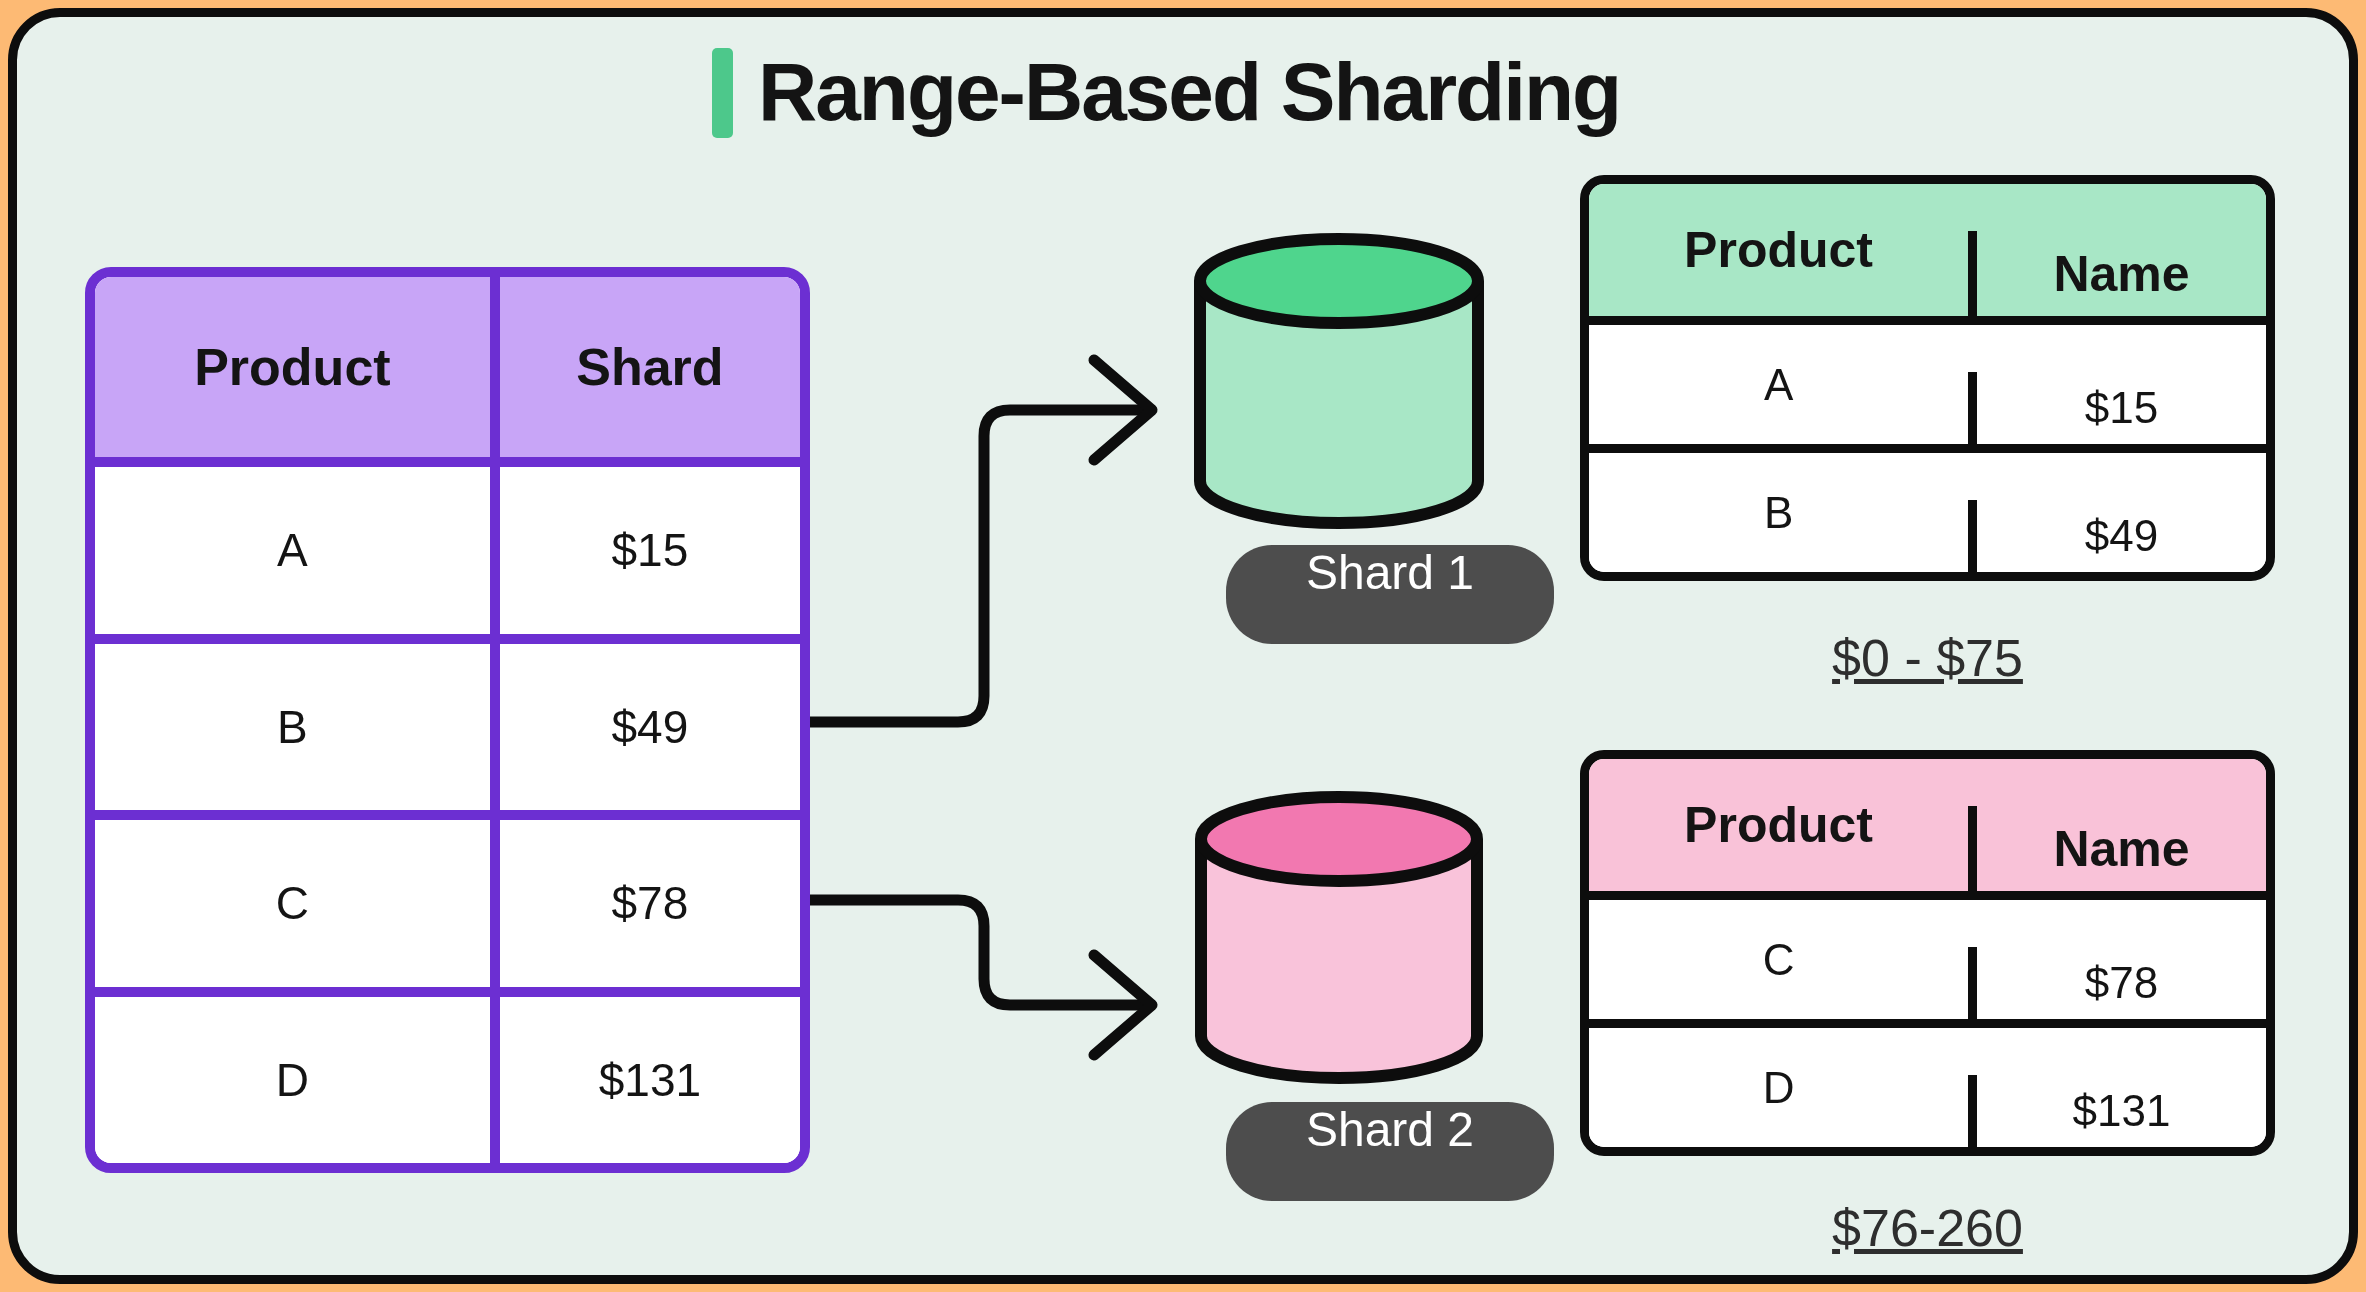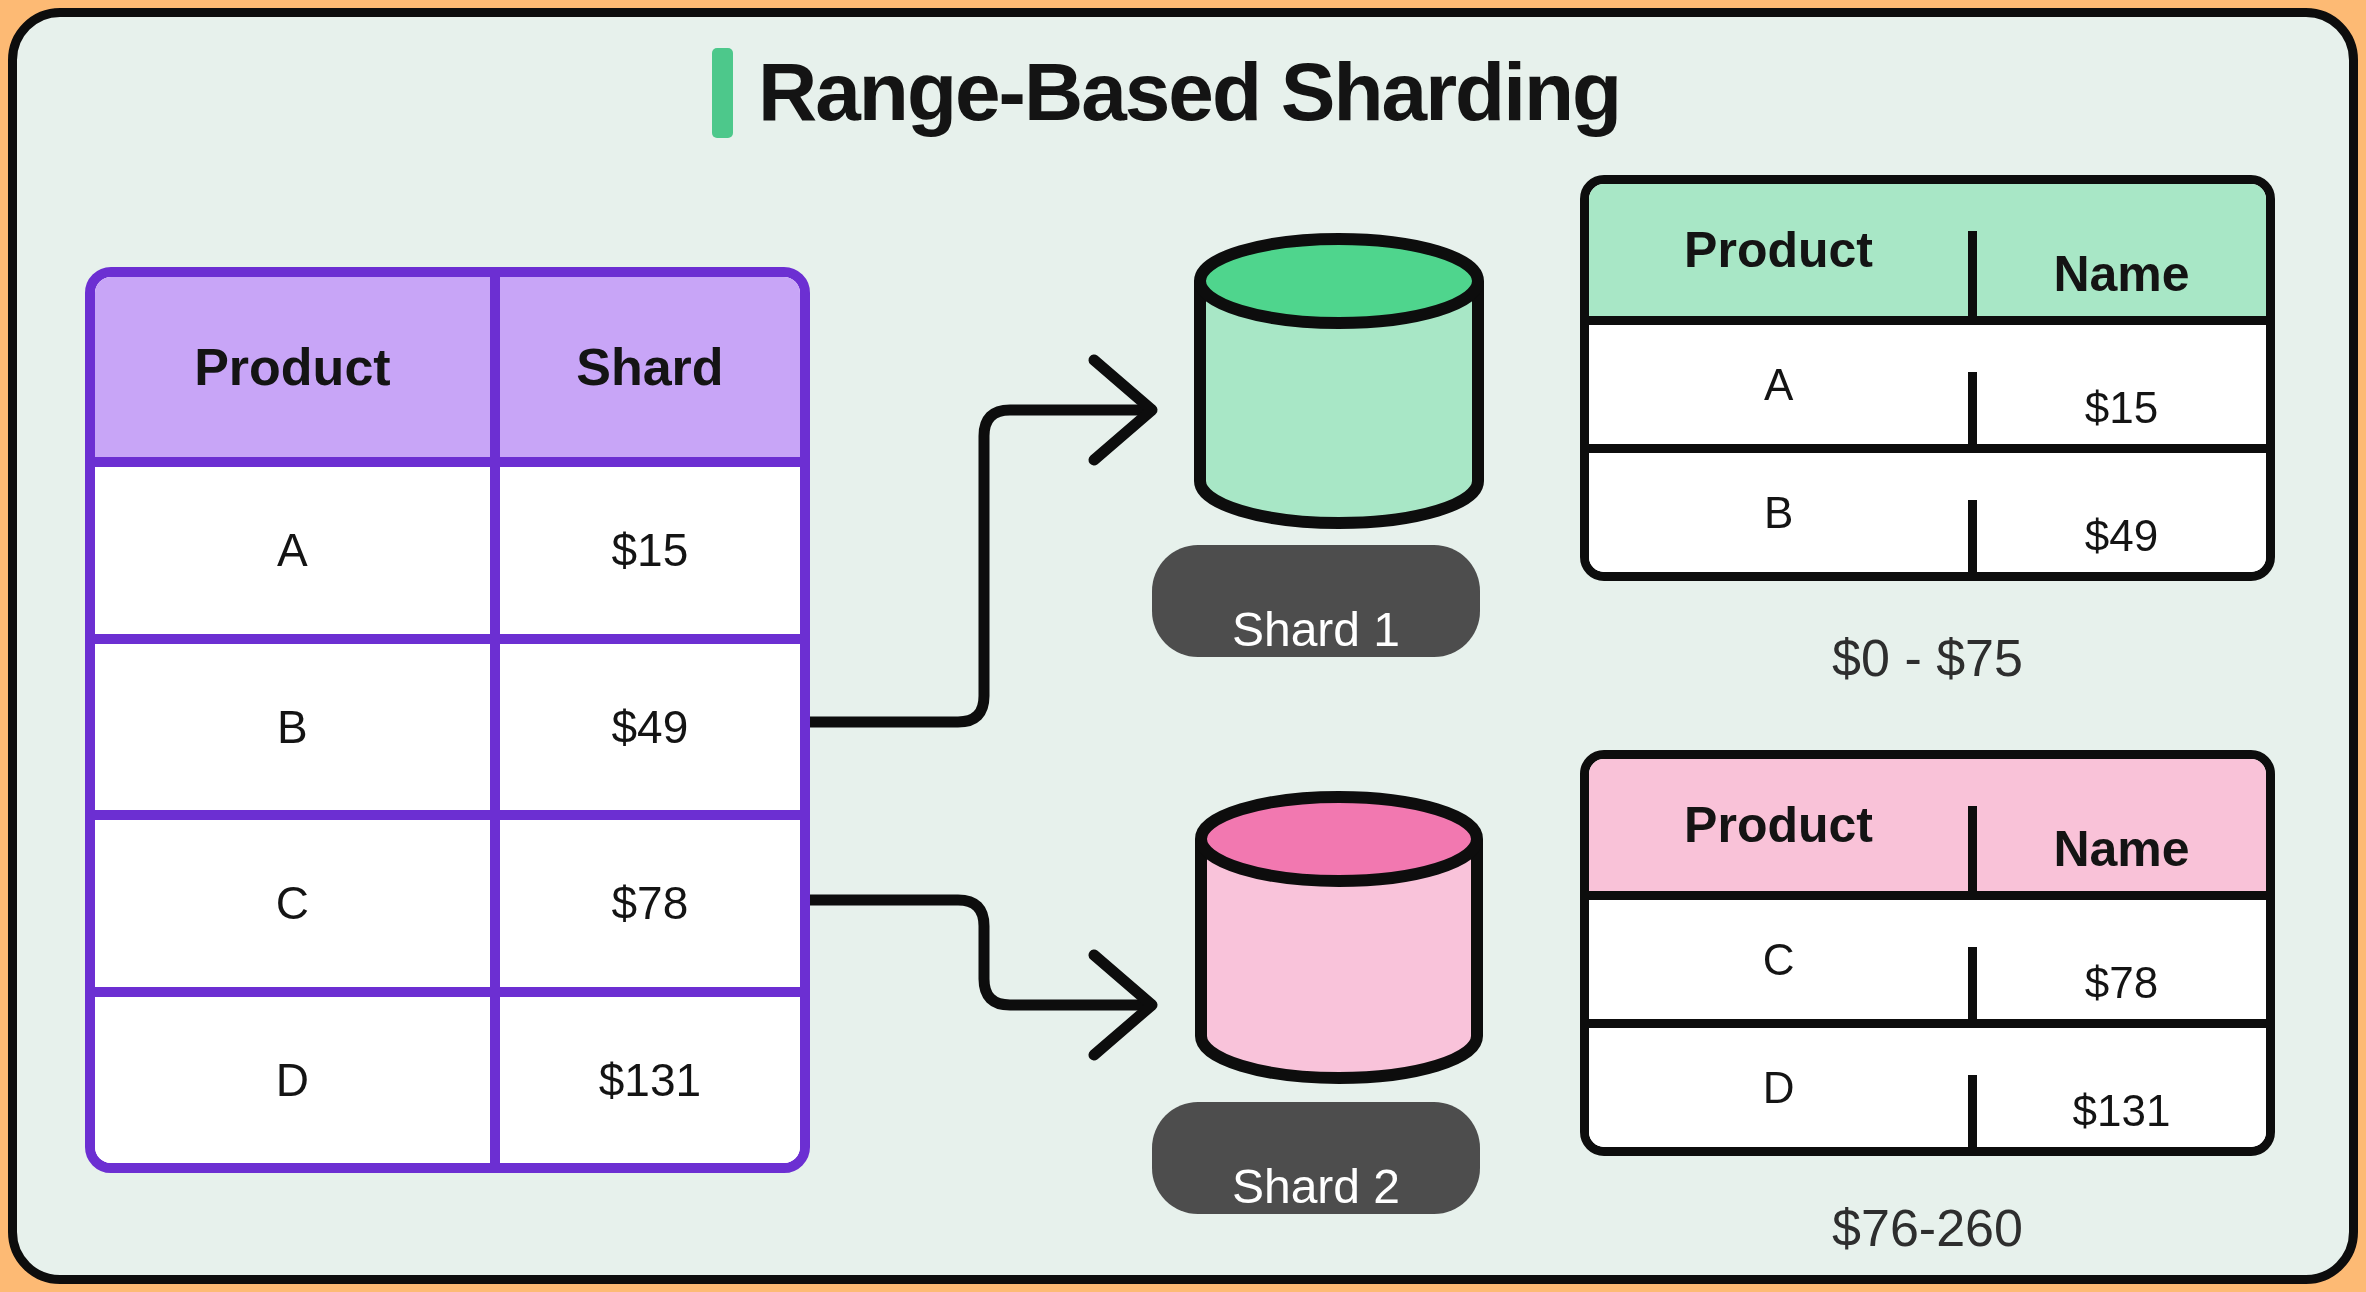--- a/index.html
+++ b/index.html
@@ -100,35 +100,36 @@
   
   .range-label {
     position: absolute;
     left: 1580px;
     width: 695px;
     text-align: center;
     font-size: 52px;
     font-weight: 500;
     color: #2e2e2e;
     white-space: nowrap;
+    text-decoration: underline;
   }
   .range-label.green { top: 628px; }
   .range-label.pink  { top: 1198px; }
 
   
   .pill {
     position: absolute;
-    left: 1152px;
-    width: 328px; height: 112px;
+    left: 1226px;
+    width: 328px; height: 99px;
     background: #4d4d4d;
     border-radius: 46px;
     color: #ffffff;
     font-size: 48px;
     font-weight: 500;
-    display: flex; align-items: flex-end; justify-content: center;
+    display: flex; align-items: flex-start; justify-content: center;
     white-space: nowrap;
   }
   .pill.p1 { top: 545px; }
   .pill.p2 { top: 1102px; }
 
   
   .overlay {
     position: absolute;
     left: 0; top: 0;
     width: 2366px; height: 1292px;

